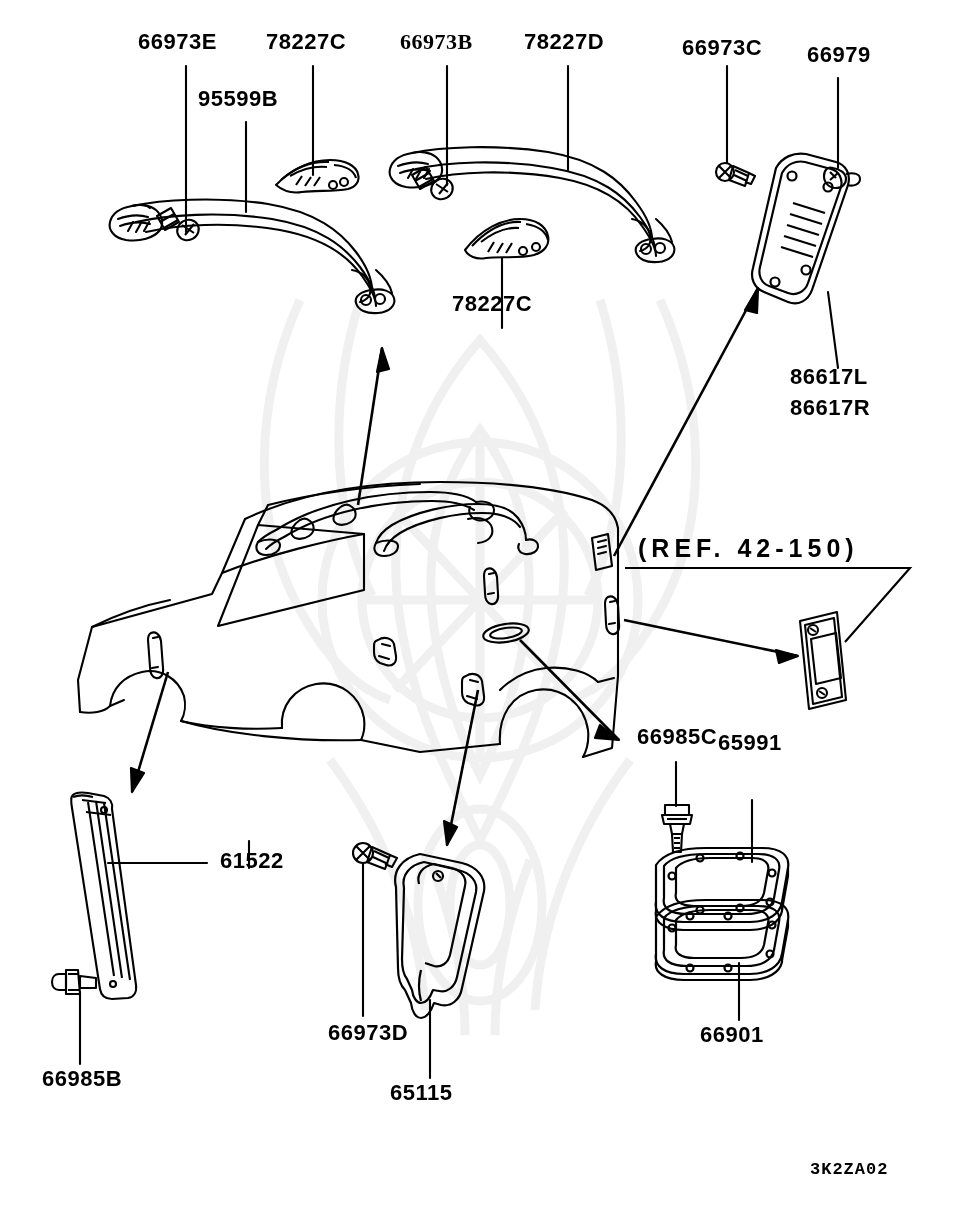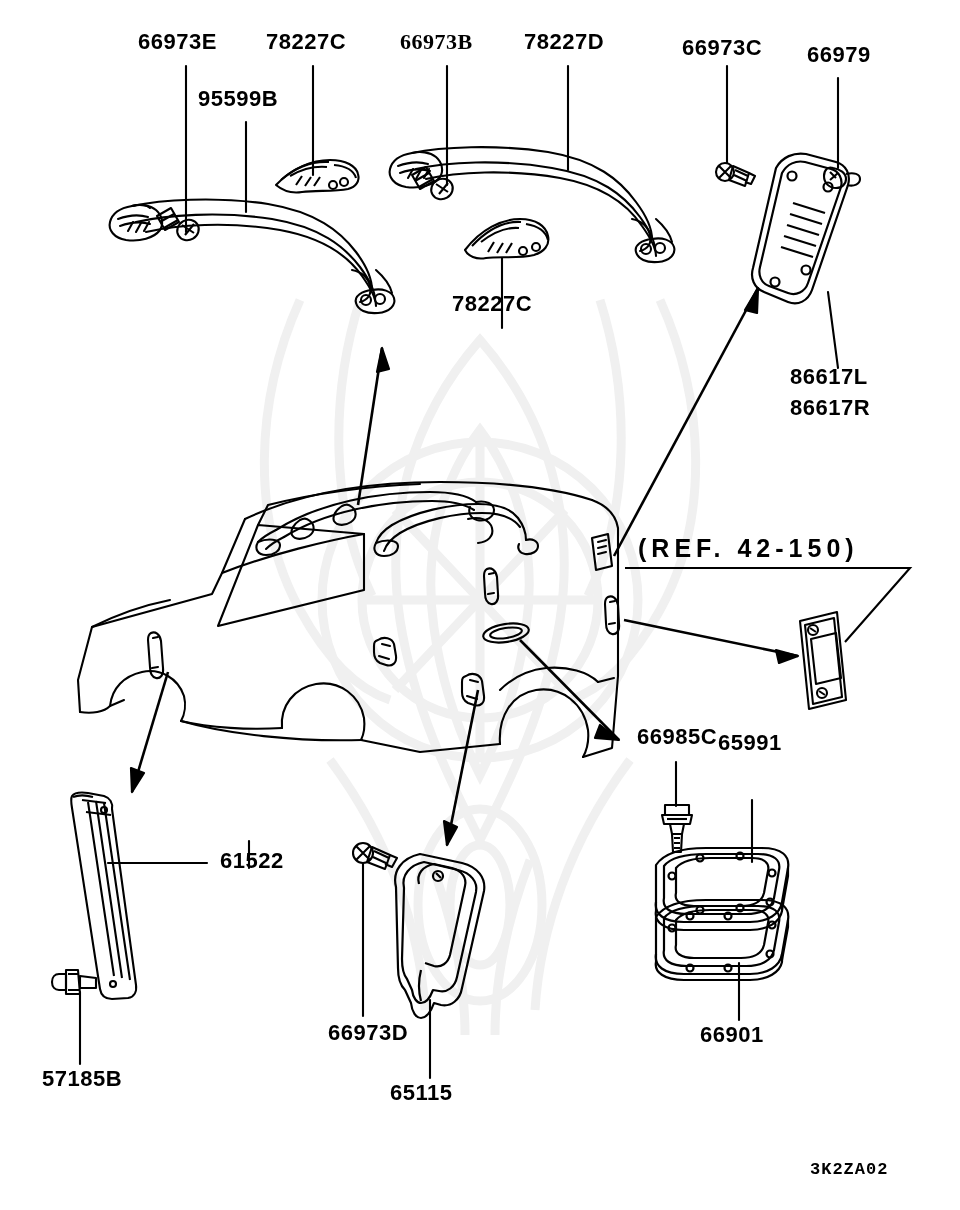--- a/index.html
+++ b/index.html
@@ -351,18 +351,18 @@
 
 <div class="lbl" style="left:790px;top:366px;">86617L</div>
 <div class="lbl" style="left:790px;top:397px;text-align:right;">86617R</div>
 
 <div class="ref" style="left:626px;top:534px;">(REF. 42-150)</div>
 
 <div class="lbl" style="left:637px;top:726px;">66985C</div>
 <div class="lbl" style="left:718px;top:732px;">65991</div>
 
 <div class="lbl" style="left:220px;top:850px;">61522</div>
-<div class="lbl" style="left:42px;top:1068px;">57185B</div>
+<div class="lbl" style="left:42px;top:1068px;">66985B</div>
 <div class="lbl" style="left:328px;top:1022px;">66973D</div>
 <div class="lbl" style="left:390px;top:1082px;">65115</div>
 <div class="lbl" style="left:700px;top:1024px;">66901</div>
 
 <div class="code" style="left:810px;top:1160px;">3K2ZA02</div>
 
 </body></html>

